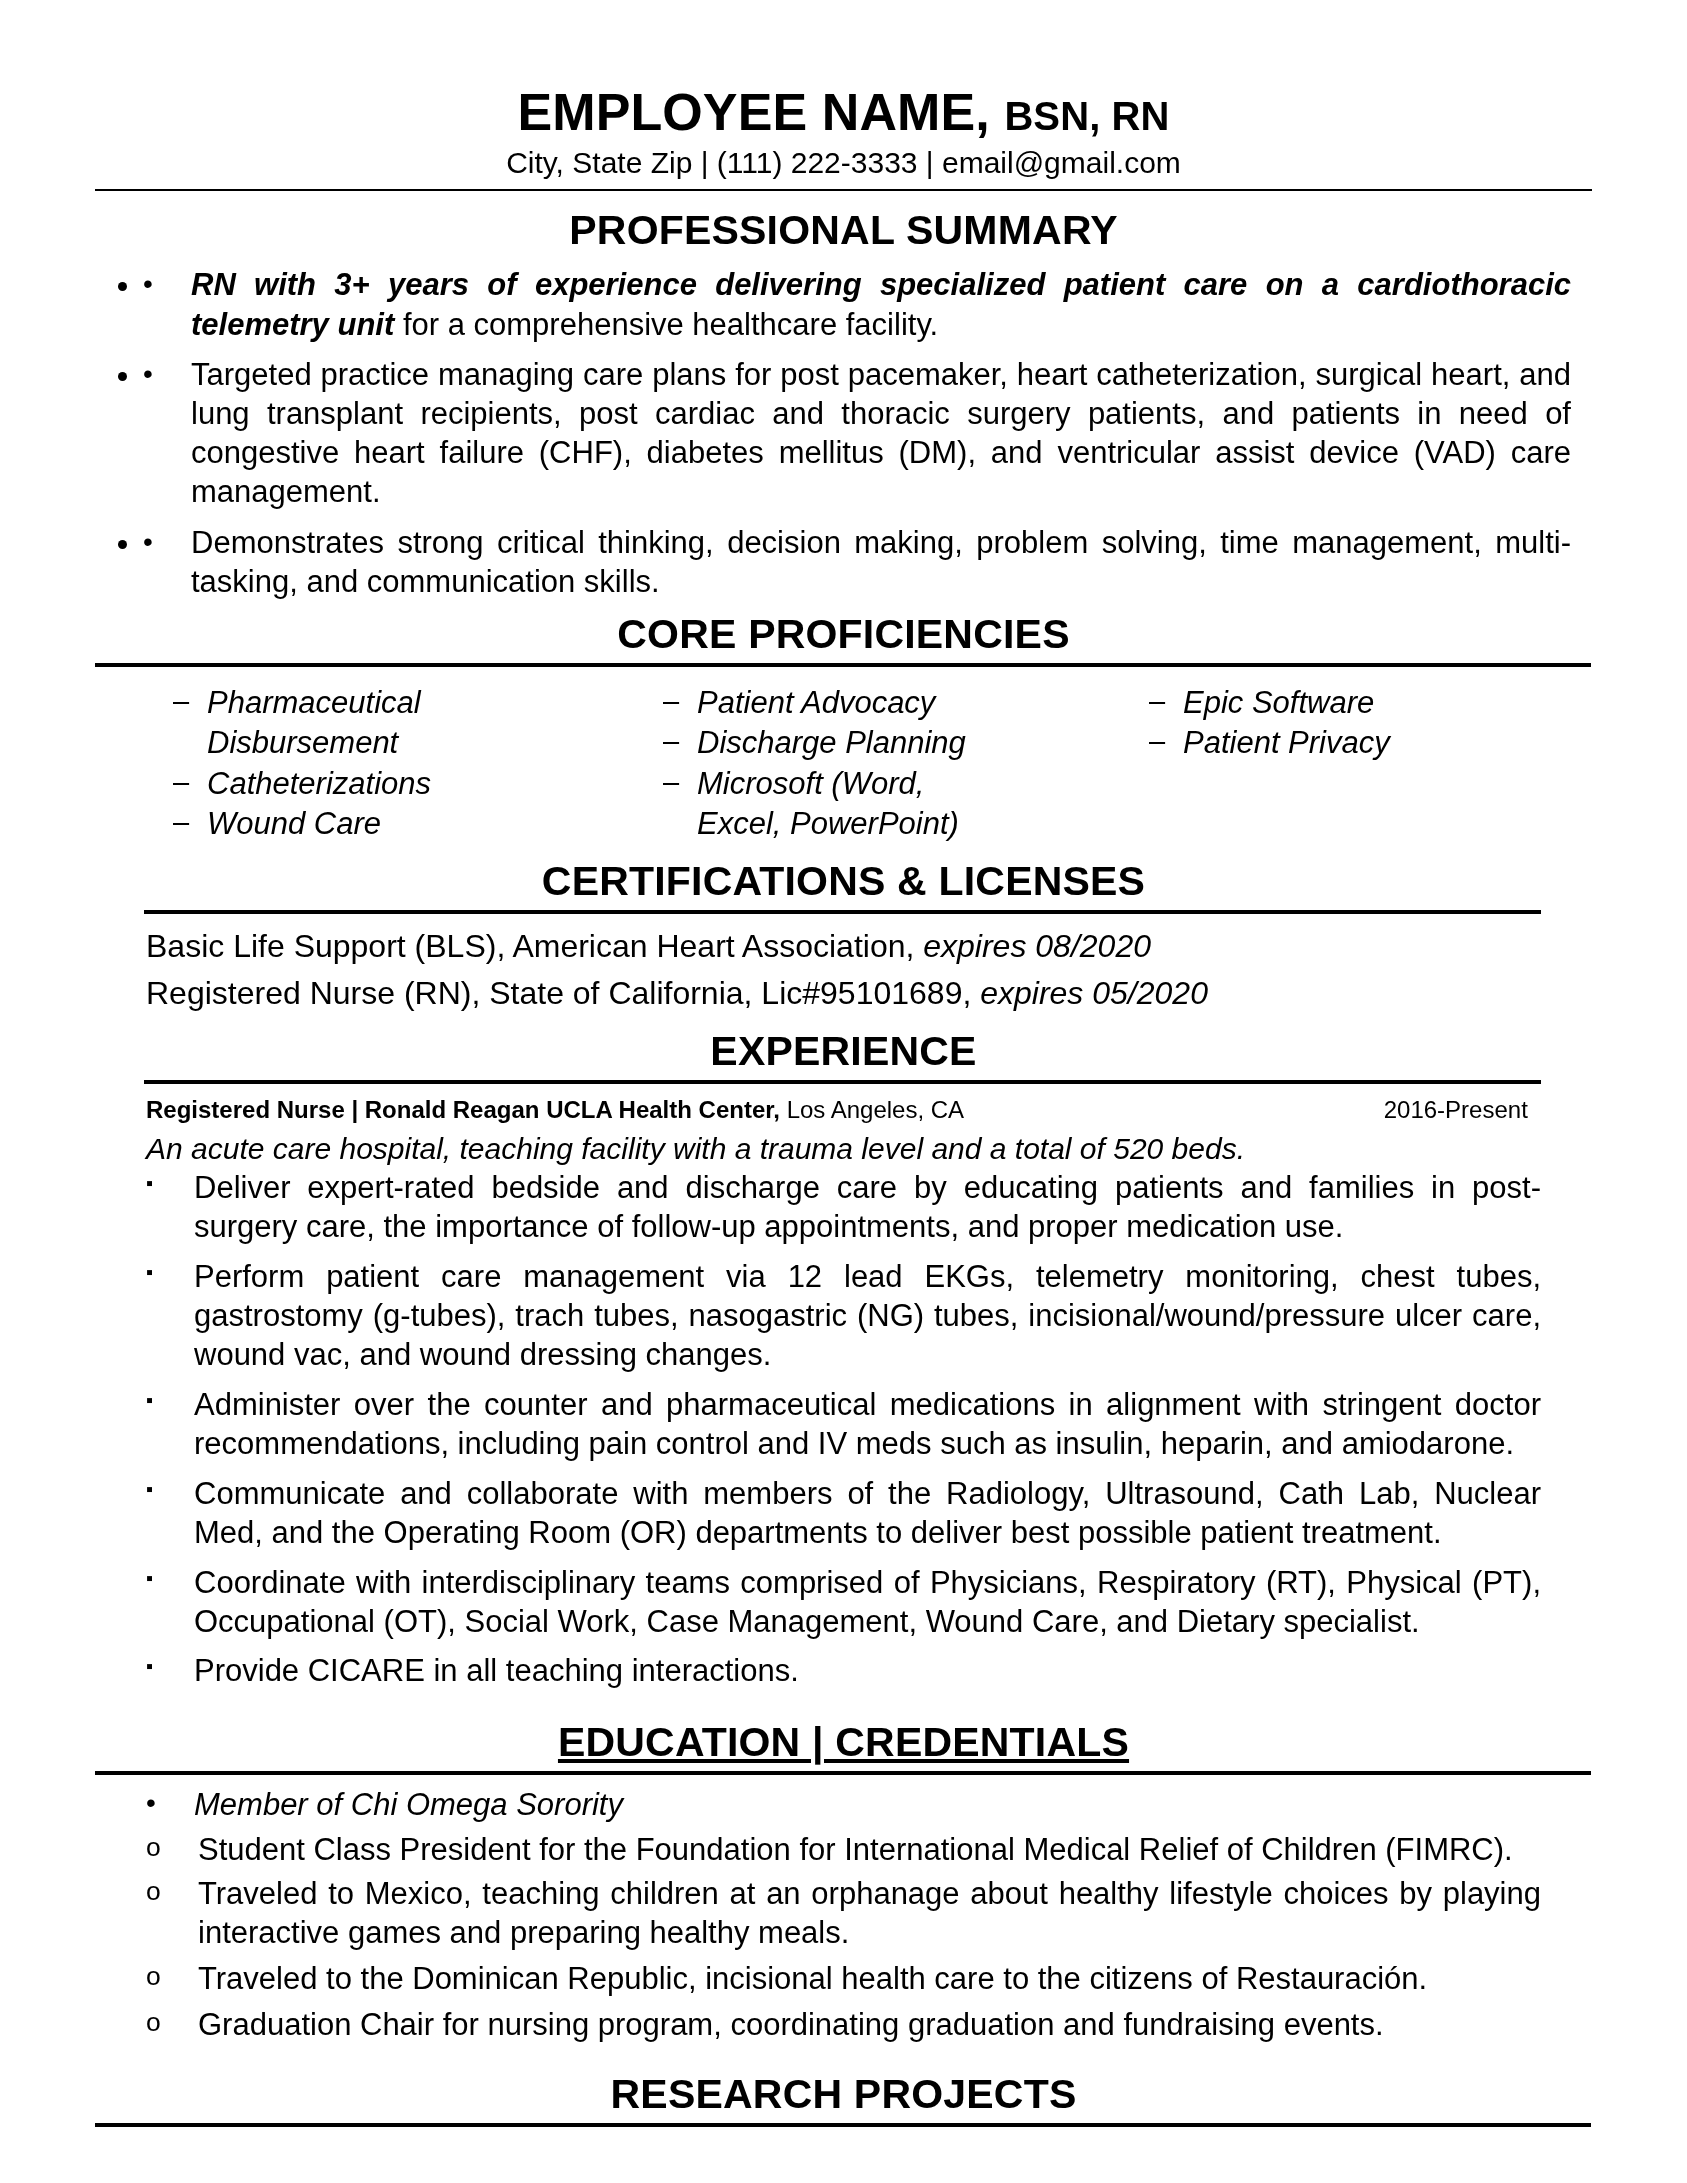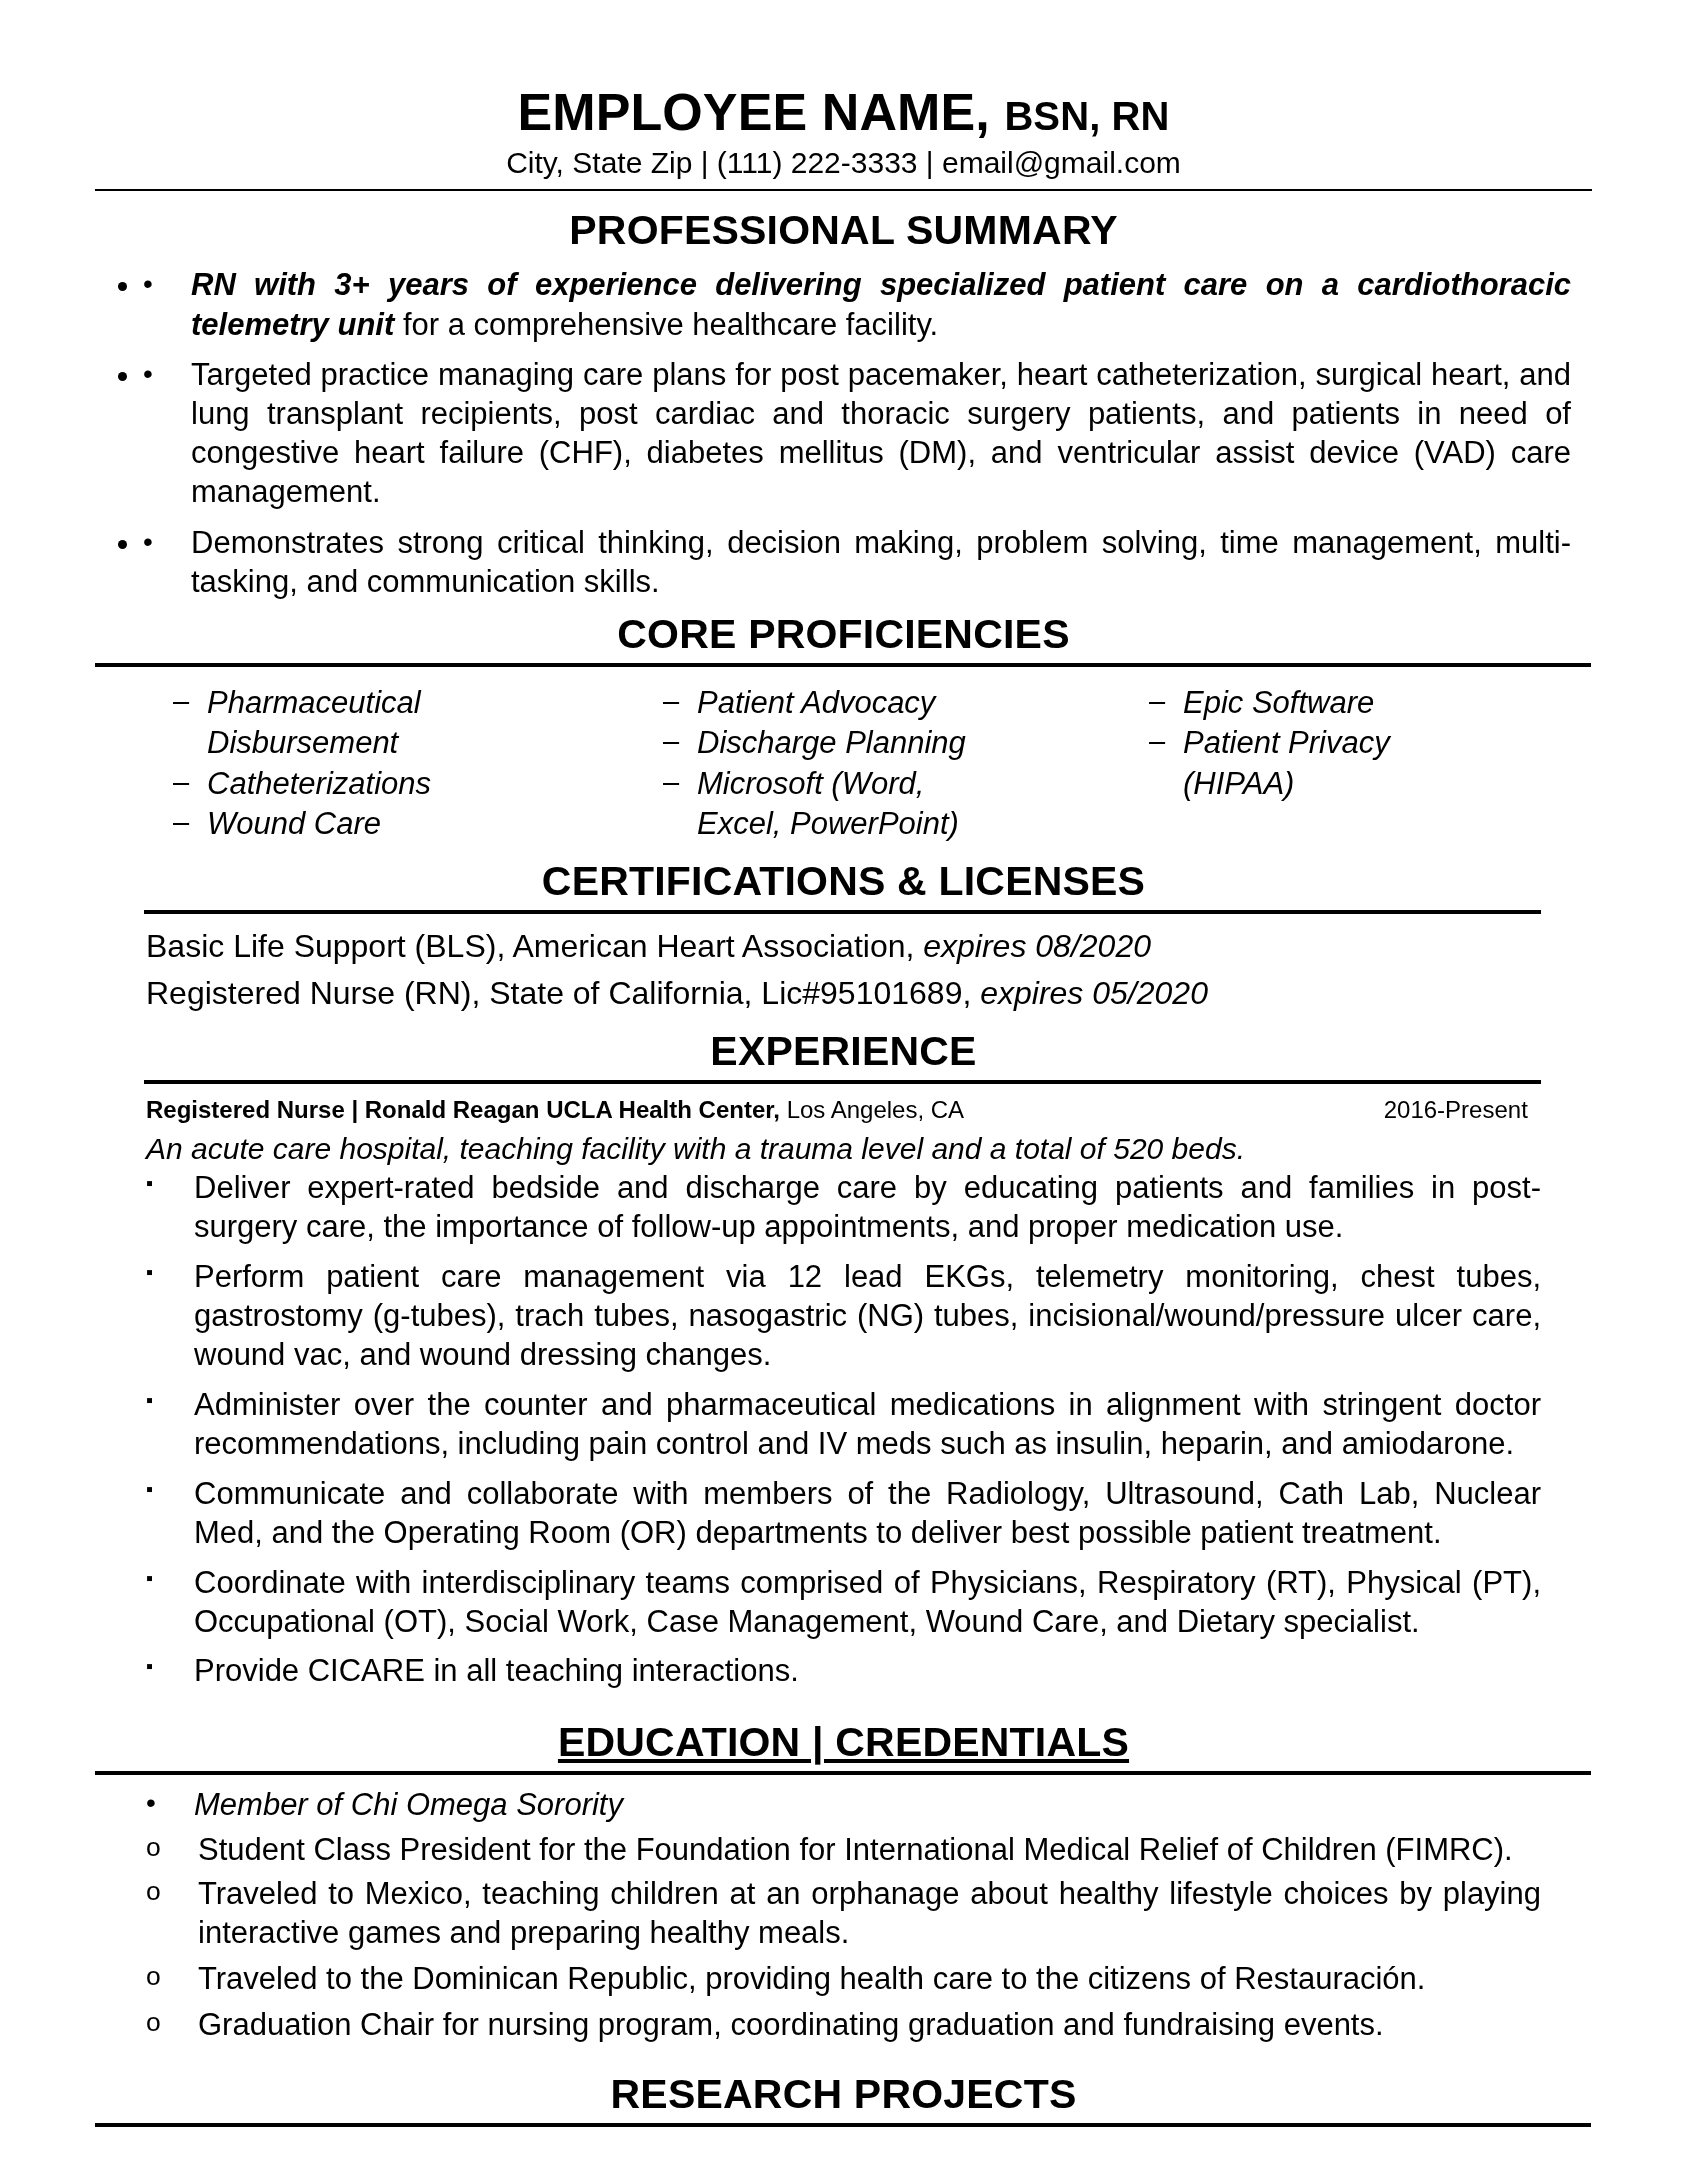--- a/index.html
+++ b/index.html
@@ -225,21 +225,20 @@
 
     <div class="cp-col cp-col-3">
       <div class="cp-item">
         <span class="mk">–</span>
         <span>Epic Software</span>
       </div>
       <div class="cp-item">
         <span class="mk">–</span>
         <span>Patient Privacy</span>
       </div>
-      <div class="cp-cont">(HIPAA)</div>
     </div>
   </div>
 
   <div class="sec-head" style="margin-top:14.6px;">CERTIFICATIONS &amp; LICENSES</div>
   <div class="sec-rule rule-b"></div>
 
   <div class="cert-wrap">
     <div class="cert-line">
       <span>Basic Life Support (BLS), American Heart Association, </span><em>expires 08/2020</em>
     </div>
@@ -307,21 +306,21 @@
       </li>
     </ul>
 
     <ul class="circ edu-l3">
       <li class="item">
         <span class="mk">o</span>
         <span>Traveled to Mexico, teaching children at an orphanage about healthy lifestyle choices by playing interactive games and preparing healthy meals.</span>
       </li>
       <li class="item">
         <span class="mk">o</span>
-        <span>Traveled to the Dominican Republic, providing health care to the citizens of Restauración.</span>
+        <span>Traveled to the Dominican Republic, incisional health care to the citizens of Restauración.</span>
       </li>
     </ul>
 
     <ul class="circ edu-l2" style="margin-top:2.6px;">
       <li class="item">
         <span class="mk">o</span>
         <span>Graduation Chair for nursing program, coordinating graduation and fundraising events.</span>
       </li>
     </ul>
   </div>

